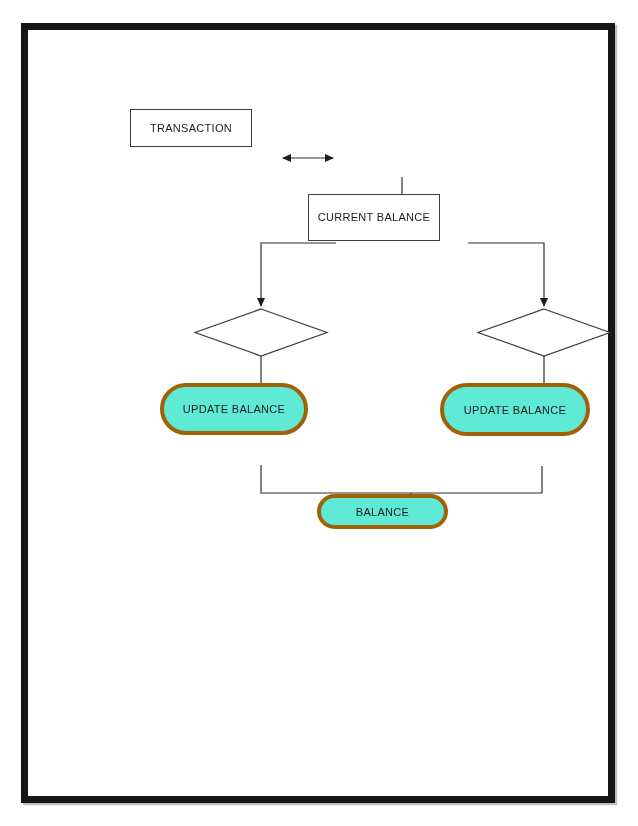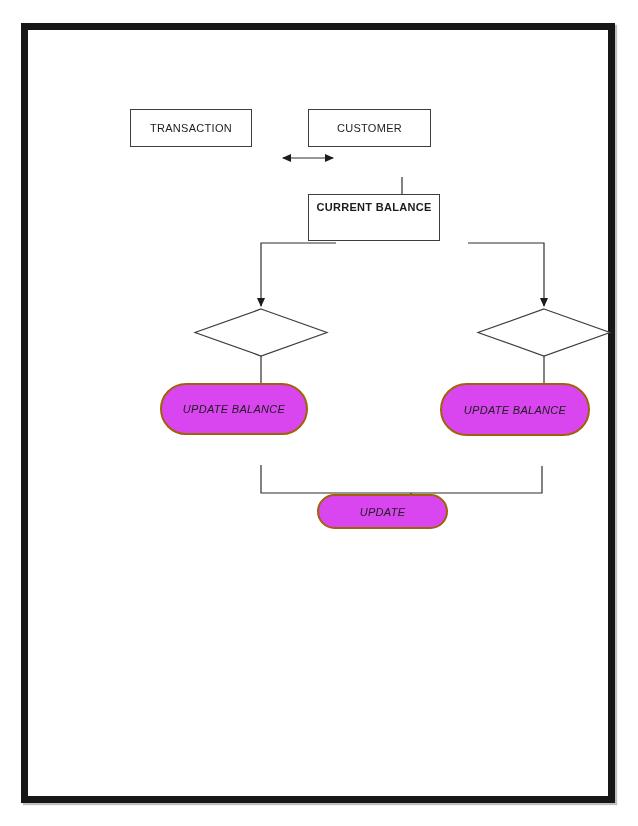--- a/index.html
+++ b/index.html
@@ -44,32 +44,31 @@
     font-size: 11px;
     letter-spacing: 0.3px;
     color: #1c1c1c;
     white-space: nowrap;
   }
   .rect {
     border: 1px solid #3d3d3d;
     background: #ffffff;
   }
   .stadium {
-    border: 2px solid #a16207;
-    background: #d946ef;
-    font-style: italic;
+    border: 4px solid #a16207;
+    background: #5eead4;
   }
   .diamond-label {
     background: transparent;
   }
   
   #node-transaction    { left: 130px; top: 109px; width: 122px; height: 38px; }
   #node-customer       { left: 308px; top: 109px; width: 123px; height: 38px; }
   #node-current-balance{ left: 308px; top: 194px; width: 132px; height: 47px;
-                         align-items: flex-start; padding-top: 6px; font-weight: bold; }
+                         align-items: flex-start; padding-top: 16px; }
   #node-debit          { left: 167px; top: 279px; width: 132px; height: 47px; }
   #node-credit         { left: 450px; top: 279px; width: 132px; height: 47px; }
   #node-update-left    { left: 160px; top: 383px; width: 148px; height: 52px; border-radius: 26px; }
   #node-update-right   { left: 440px; top: 383px; width: 150px; height: 53px; border-radius: 27px; }
   #node-balance        { left: 317px; top: 494px; width: 131px; height: 35px; border-radius: 18px; }
 </style>
 </head>
 <body>
 
 <div class="page">
@@ -105,34 +104,31 @@
 
       <line x1="383" y1="463" x2="383" y2="491" stroke="#2f2f2f" stroke-width="1.2" marker-end="url(#arrow-end)"></line>
     </svg>
 
   </div>
 
   <div class="node rect" id="node-transaction">
     <span>TRANSACTION</span>
   </div>
 
-  <div class="node rect" id="node-customer">
-    <span>CUSTOMER</span>
-  </div>
 
   <div class="node rect" id="node-current-balance">
     <span>CURRENT BALANCE</span>
   </div>
 
 
 
   <div class="node stadium" id="node-update-left">
     <span>UPDATE BALANCE</span>
   </div>
 
   <div class="node stadium" id="node-update-right">
     <span>UPDATE BALANCE</span>
   </div>
 
   <div class="node stadium" id="node-balance">
-    <span>UPDATE</span>
+    <span>BALANCE</span>
   </div>
 </div>
 
 </body></html>

